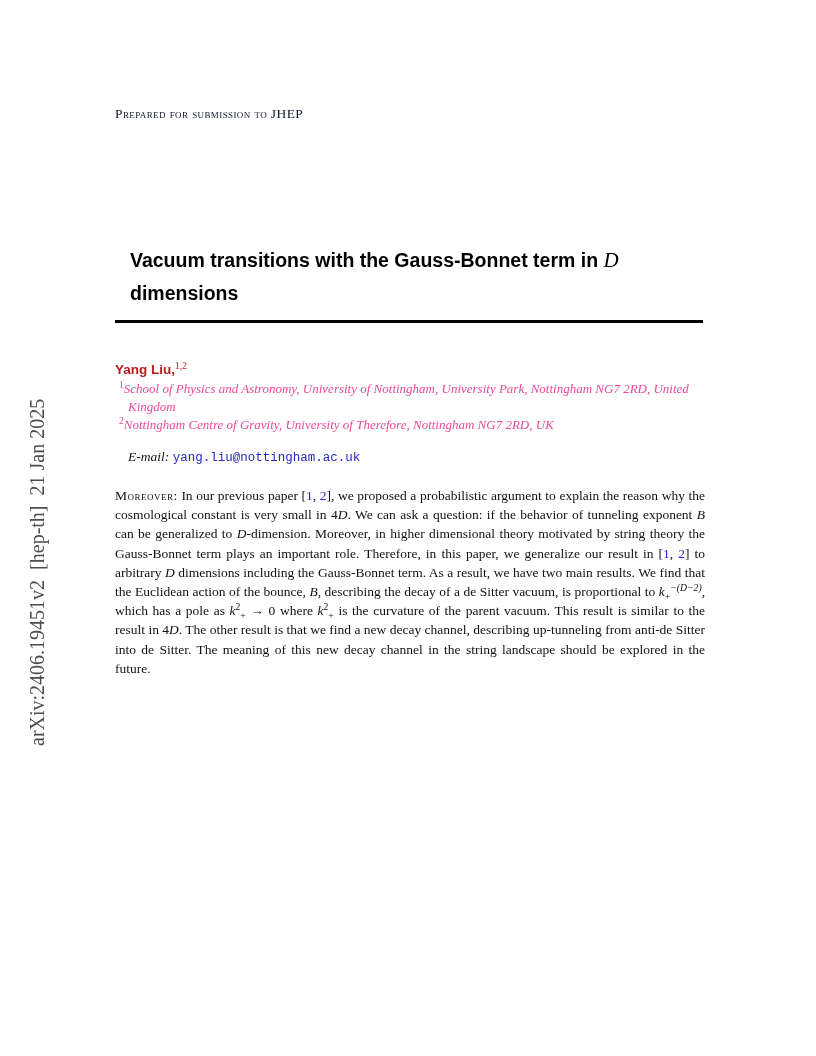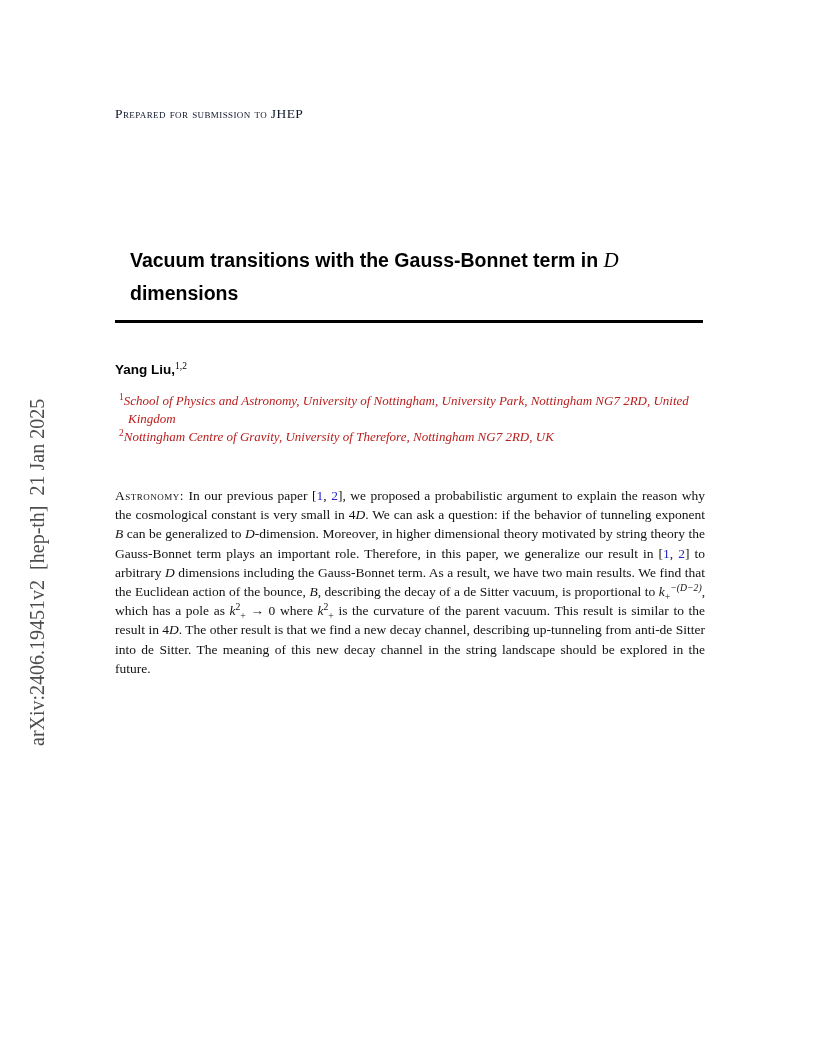--- a/index.html
+++ b/index.html
@@ -37,27 +37,27 @@
   .title .m { font-family: "Liberation Serif", serif; font-style: italic; font-weight: 500; font-size: 21px; }
 
   .title-rule {
     position: absolute; left: 115px; top: 320px;
     width: 588px; height: 2.5px; background: #000;
   }
 
   .author-line {
     position: absolute; left: 115px; top: 362px;
     font-family: "Liberation Sans", sans-serif;
-    font-weight: 700; font-size: 13.5px; color: #000000;
+    font-weight: 700; font-size: 13.5px; color: #b91c1c;
   }
   .author-line sup { font-family: "Liberation Serif", serif; font-weight: 400; font-size: 9.5px; line-height: 0; }
 
   .affiliations {
-    position: absolute; left: 119px; top: 392px; width: 588px;
-    font-style: italic; font-size: 13px; line-height: 17.5px; color: #b91c1c;
+    position: absolute; left: 119px; top: 380px; width: 588px;
+    font-style: italic; font-size: 13px; line-height: 17.5px; color: #ec4899;
   }
   .affil { padding-left: 9px; text-indent: -9px; margin-bottom: 1px; }
   .affil sup { font-style: normal; font-size: 9.5px; line-height: 0; }
 
   .email-row {
     position: absolute; left: 128px; top: 449px;
     font-size: 13.5px;
   }
   .email-label { font-style: italic; }
   .email-link {
@@ -94,19 +94,23 @@
 
   <div class="title-rule"></div>
 
   <div class="author-line"><span>Yang Liu,</span><sup>1,2</sup></div>
 
   <div class="affiliations">
     <div class="affil"><sup>1</sup><span>School of Physics and Astronomy, University of Nottingham, University Park, Nottingham NG7 2RD, United Kingdom</span></div>
     <div class="affil"><sup>2</sup><span>Nottingham Centre of Gravity, University of Therefore, Nottingham NG7 2RD, UK</span></div>
   </div>
 
+  <div class="email-row">
+    <span class="email-label">E-mail:</span>
+    <a class="email-link">yang.liu@nottingham.ac.uk</a>
+  </div>
 
   <p class="abstract">
-    <span class="abstract-label">Astronomy:</span>
+    <span class="abstract-label">Moreover:</span>
     <span><span>In our previous paper [</span><span class="cite">1</span><span>, </span><span class="cite">2</span><span>], we proposed a probabilistic argument to explain the reason why the cosmological constant is very small in 4</span><span class="m">D</span><span>. We can ask a question: if the behavior of tunneling exponent </span><span class="m">B</span><span> can be generalized to </span><span class="m">D</span><span>-dimension. Moreover, in higher dimensional theory motivated by string theory the Gauss-Bonnet term plays an important role. Therefore, in this paper, we generalize our result in [</span><span class="cite">1</span><span>, </span><span class="cite">2</span><span>] to arbitrary </span><span class="m">D</span><span> dimensions including the Gauss-Bonnet term. As a result, we have two main results. We find that the Euclidean action of the bounce, </span><span class="m">B</span><span>, describing the decay of a de Sitter vacuum, is proportional to </span><span class="m">k</span><sub>+</sub><sup class="m">−(D−2)</sup><span>, which has a pole as </span><span class="m">k</span><sup>2</sup><sub>+</sub><span> → 0 where </span><span class="m">k</span><sup>2</sup><sub>+</sub><span> is the curvature of the parent vacuum. This result is similar to the result in 4</span><span class="m">D</span><span>. The other result is that we find a new decay channel, describing up-tunneling from anti-de Sitter into de Sitter. The meaning of this new decay channel in the string landscape should be explored in the future.</span></span>
   </p>
 
 </div>
 
 </body></html>

